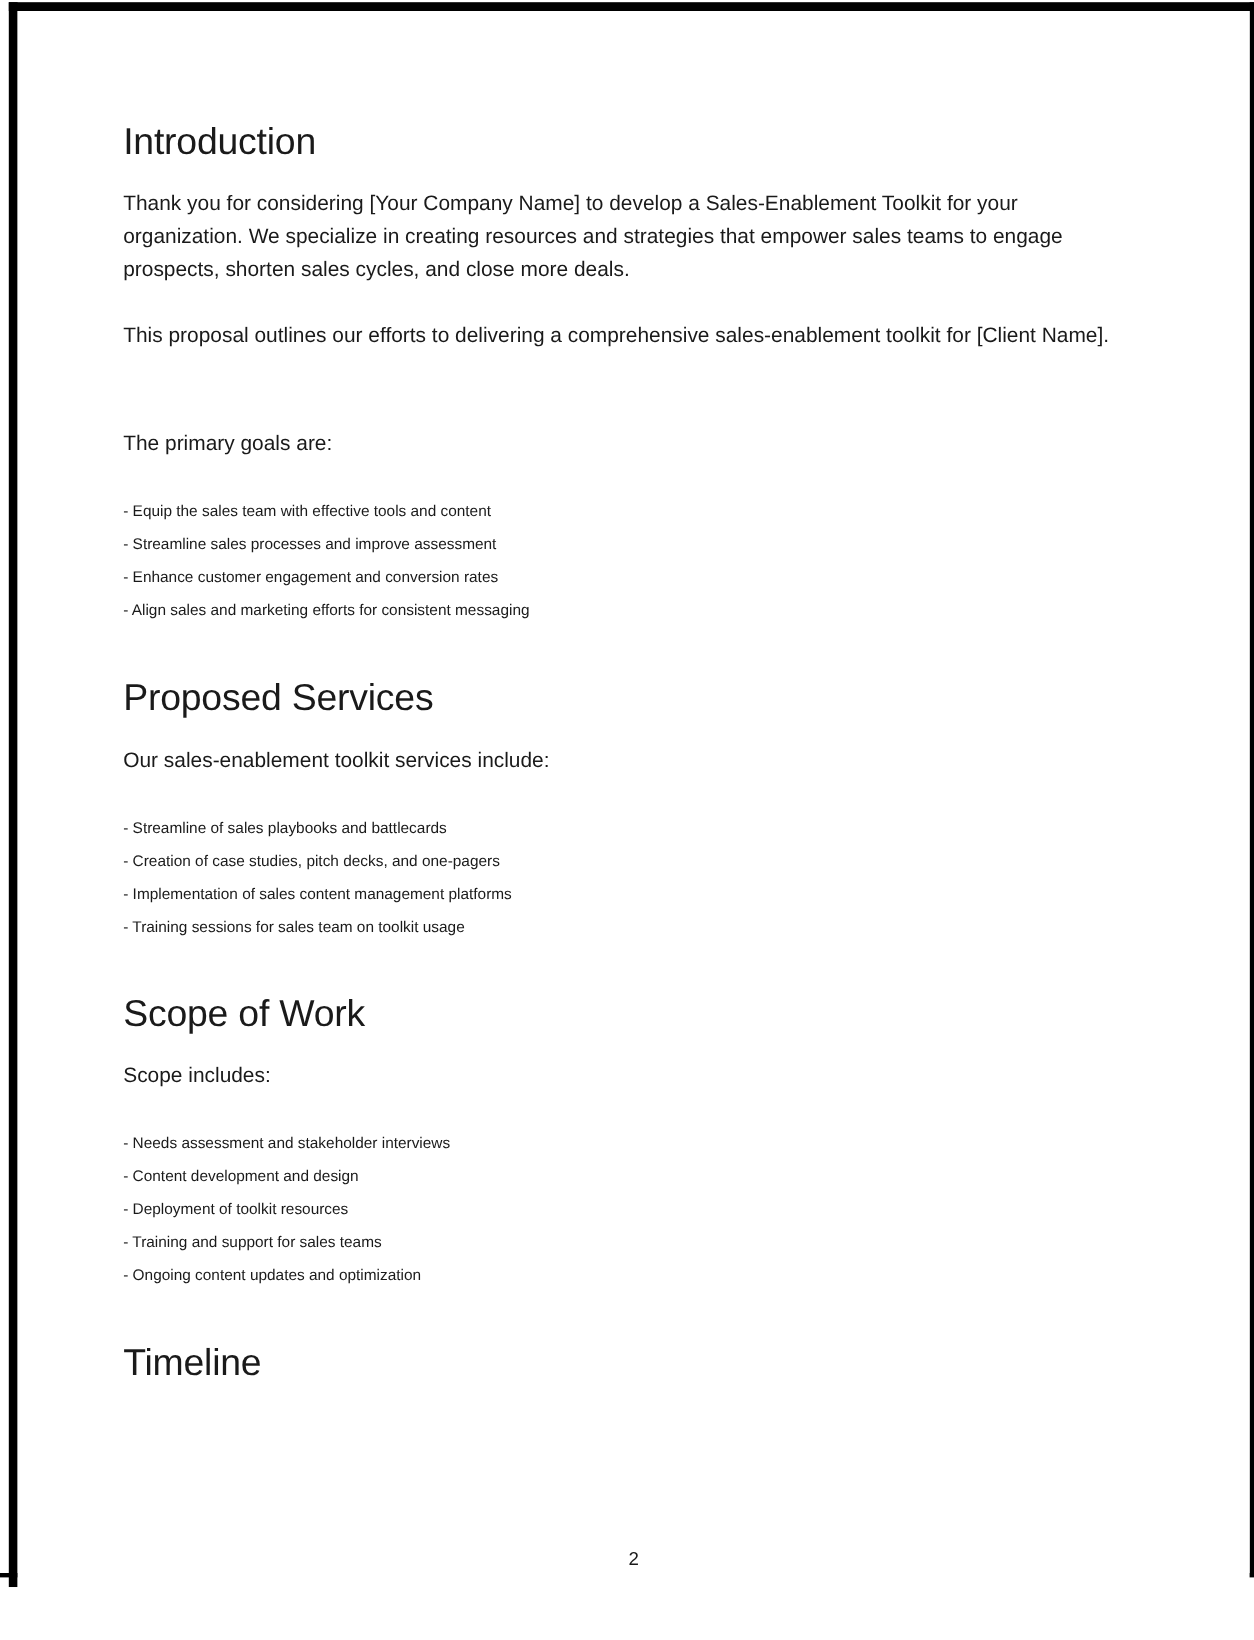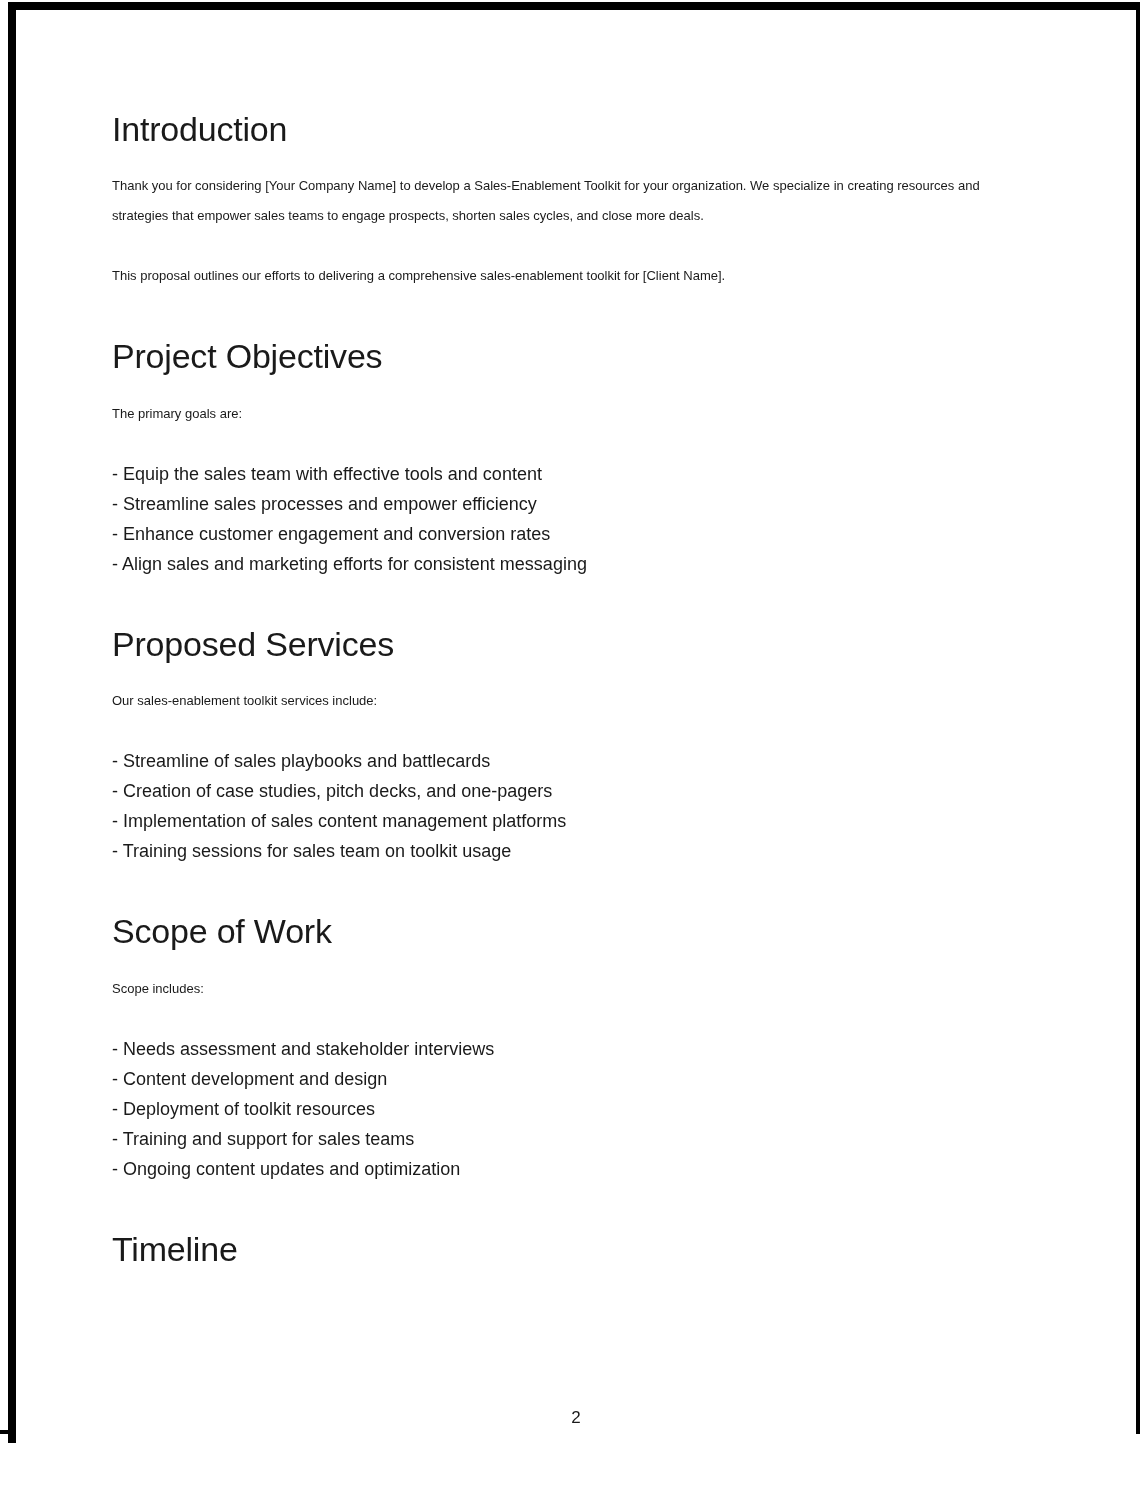--- a/index.html
+++ b/index.html
@@ -87,21 +87,21 @@
   .section {
     margin-bottom: 0;
   }
 
   .section + .section {
     margin-top: 46px;
   }
 
   p.body-text {
     font-family: "Liberation Sans", sans-serif;
-    font-size: 13px;
+    font-size: 19px;
     font-weight: 400;
     line-height: 30px;
     color: #1a1a1a;
     margin: 0;
   }
 
   .heading-gap {
     height: 22px;
   }
 
@@ -114,21 +114,21 @@
   }
 
   ul.bullet-list {
     list-style: none;
     margin: 0;
     padding: 0;
   }
 
   ul.bullet-list li {
     font-family: "Liberation Sans", sans-serif;
-    font-size: 18px;
+    font-size: 14px;
     font-weight: 400;
     line-height: 30px;
     color: #1a1a1a;
   }
 
   .page-number {
     position: absolute;
     left: 0;
     right: 0;
     top: 1398px;
@@ -152,27 +152,26 @@
 
     <div class="content" id="doc-content">
         <div class="section">
           <h1 class="section-heading">Introduction</h1>
           <div class="heading-gap"></div>
           <p class="body-text">Thank you for considering [Your Company Name] to develop a Sales-Enablement Toolkit for your organization. We specialize in creating resources and strategies that empower sales teams to engage prospects, shorten sales cycles, and close more deals.</p>
           <div class="para-gap"></div>
           <p class="body-text">This proposal outlines our efforts to delivering a comprehensive sales-enablement toolkit for [Client Name].</p>
         </div>
         <div class="section">
-          <h1 class="section-heading">Project Objectives</h1>
           <div class="heading-gap"></div>
           <p class="body-text">The primary goals are:</p>
           <div class="list-gap"></div>
           <ul class="bullet-list">
             <li>- Equip the sales team with effective tools and content</li>
-            <li>- Streamline sales processes and empower efficiency</li>
+            <li>- Streamline sales processes and improve assessment</li>
             <li>- Enhance customer engagement and conversion rates</li>
             <li>- Align sales and marketing efforts for consistent messaging</li>
           </ul>
         </div>
         <div class="section">
           <h1 class="section-heading">Proposed Services</h1>
           <div class="heading-gap"></div>
           <p class="body-text">Our sales-enablement toolkit services include:</p>
           <div class="list-gap"></div>
           <ul class="bullet-list">

